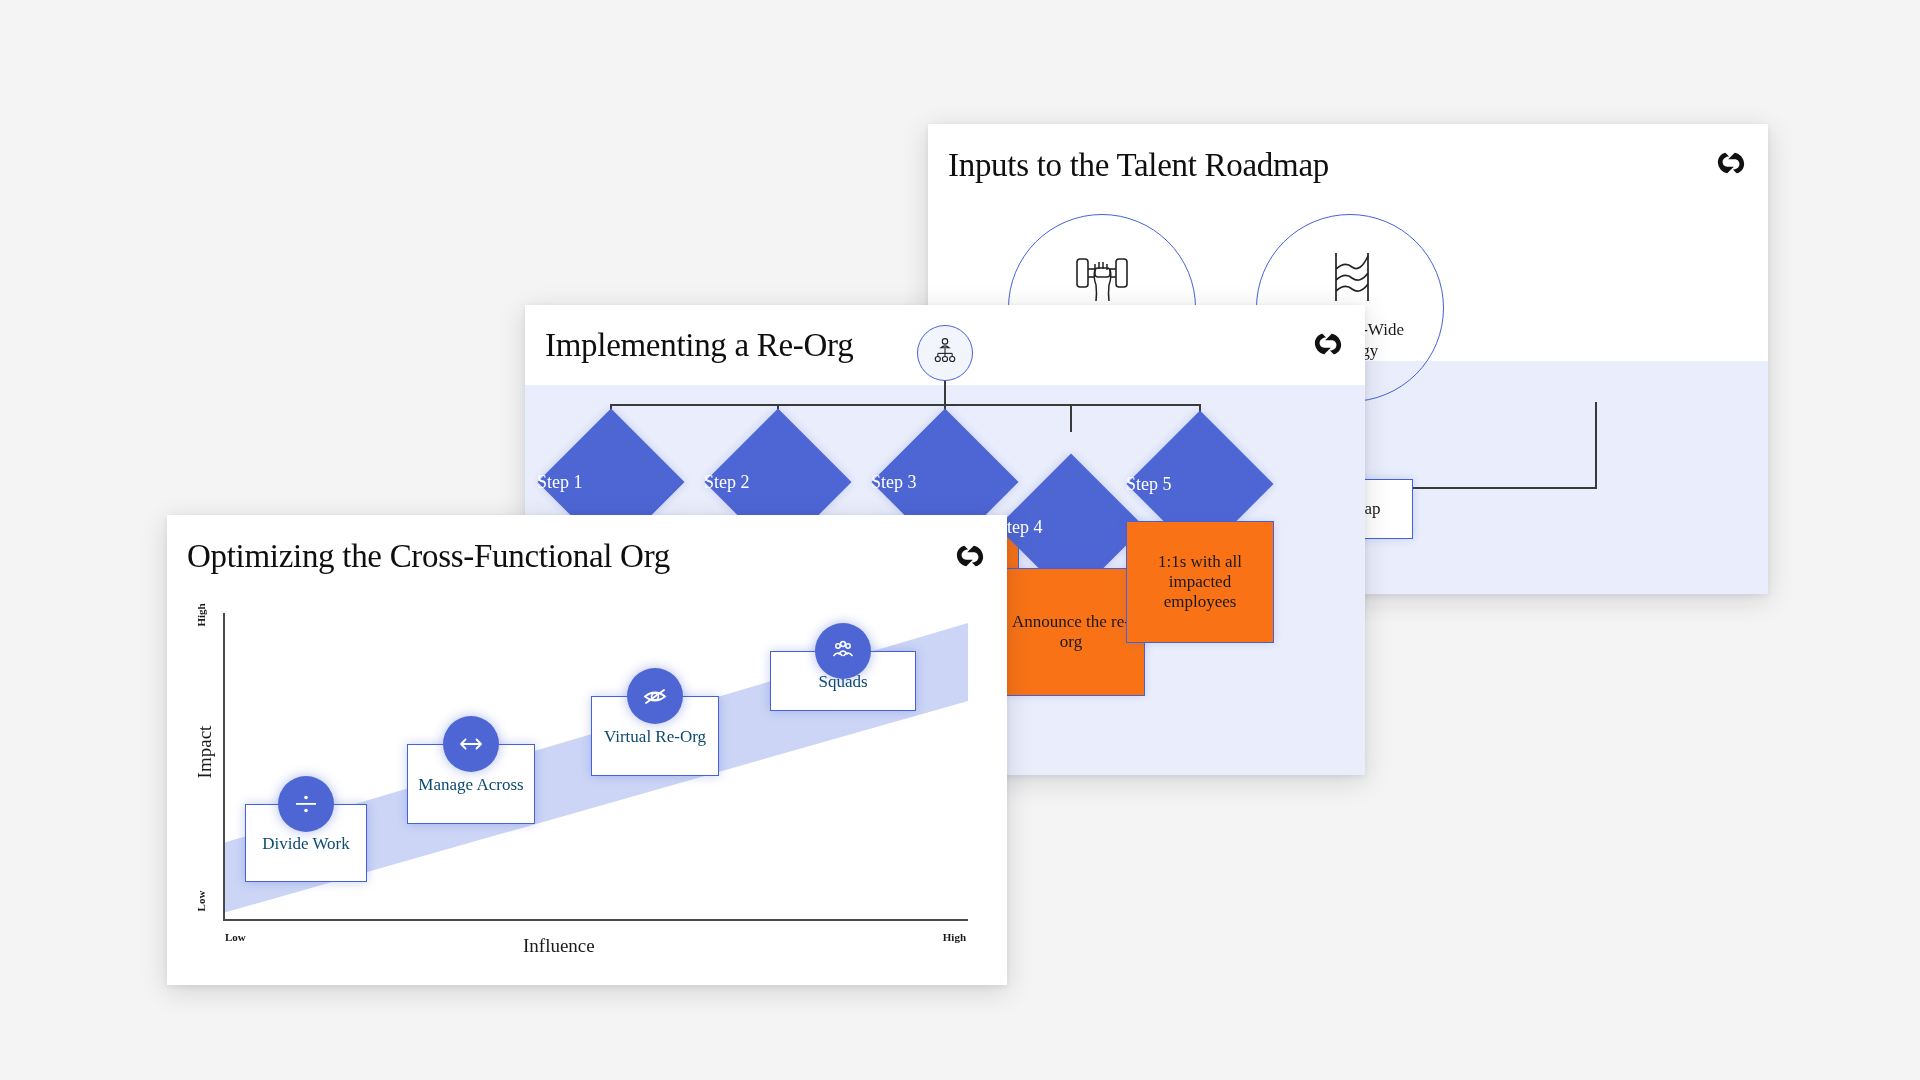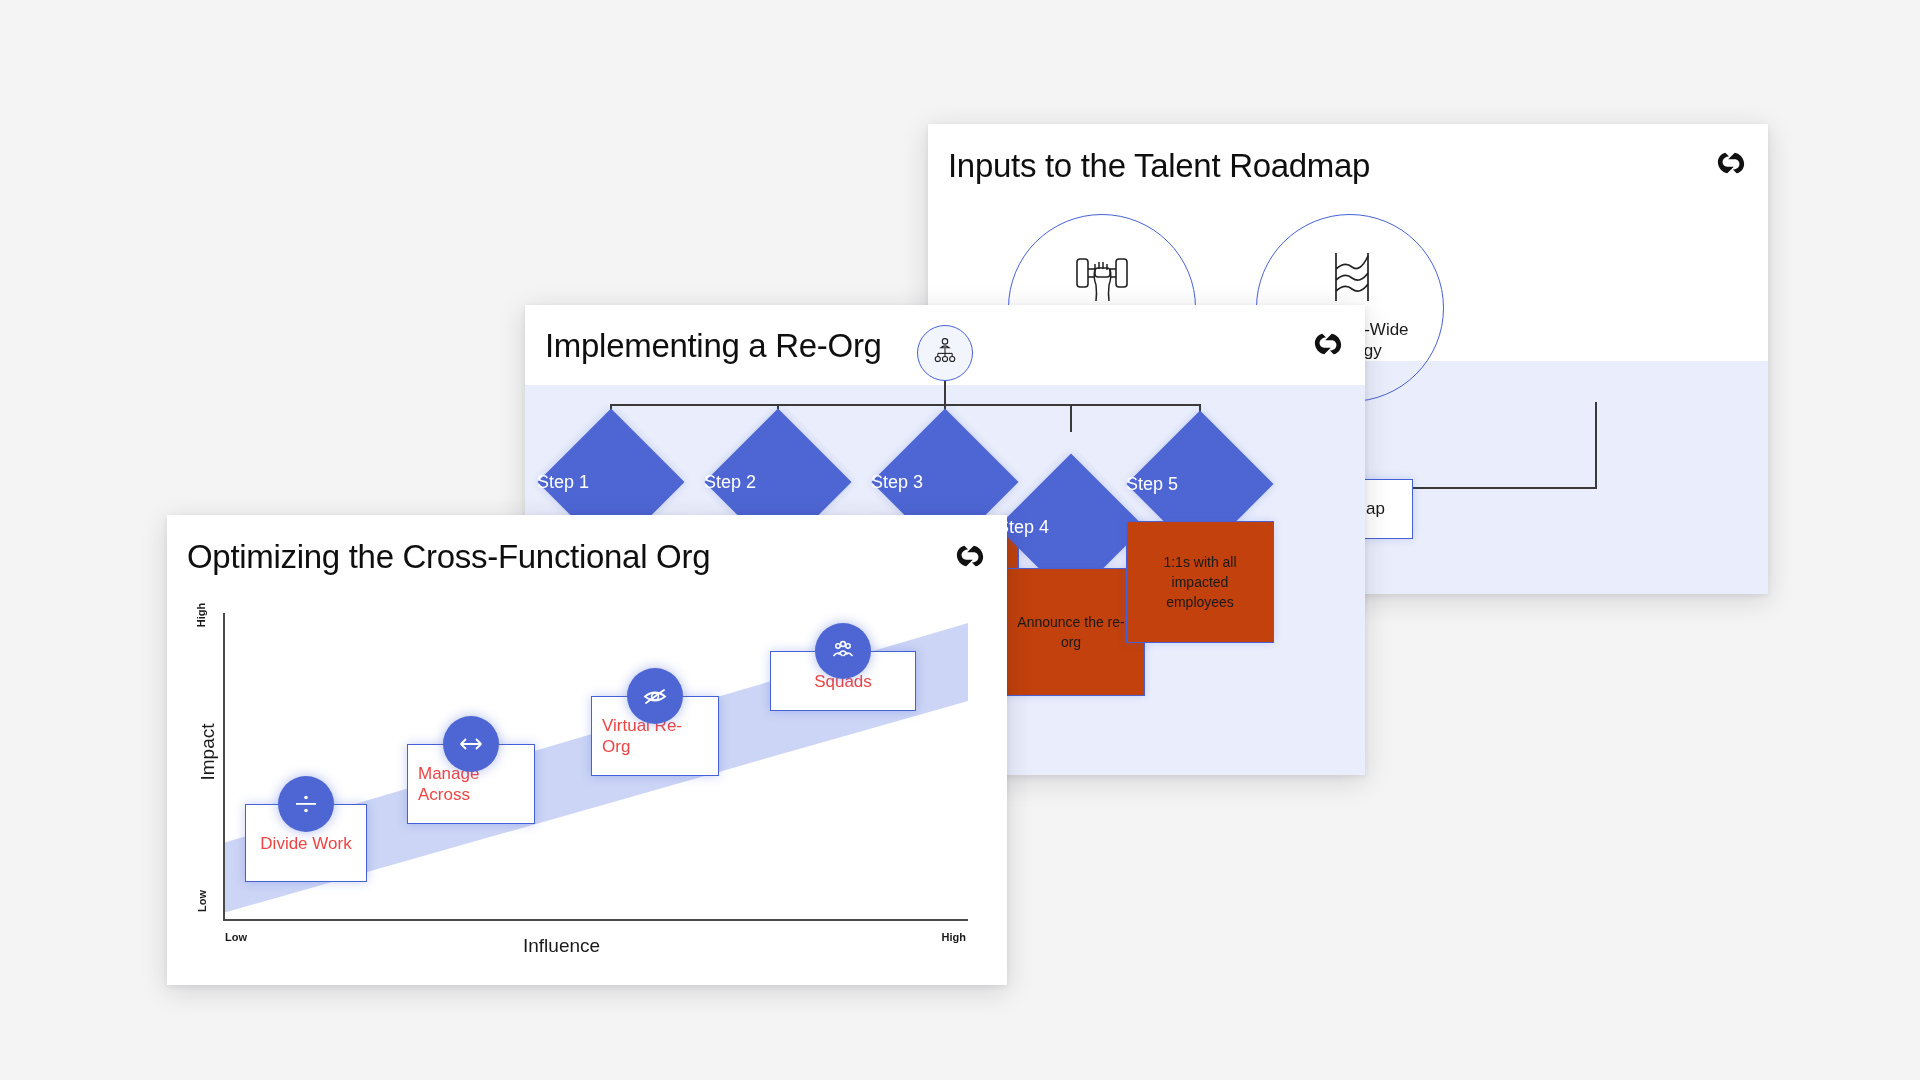--- a/index.html
+++ b/index.html
@@ -7,20 +7,21 @@
     margin: 0; padding: 0;
     width: 1920px; height: 1080px;
     background: #f4f4f4;
     font-family: "Liberation Sans", sans-serif;
     overflow: hidden;
   }
   #stage {
     position: relative;
     width: 1920px; height: 784px;
     background: #f4f4f4;
+    font-family: Liberation Serif, serif;
   }
 
   
   .card {
     position: absolute;
     background: #ffffff;
     box-shadow: 0 6px 26px rgba(20,20,40,0.14), 0 2px 6px rgba(20,20,40,0.08);
     overflow: hidden;
   }
   .card-title {
@@ -116,23 +117,23 @@
     text-align: left;
     color: #ffffff;
     font-size: 18px;
     z-index: 3;
     pointer-events: none;
   }
   .step-box {
     position: absolute;
     left: 0; width: 148px;
     border: 1.6px solid #4661d8;
-    background: #c2410c;
+    background: #f97316;
     color: #1a1a1a;
-    font-size: 14px; line-height: 20px;
+    font-size: 17px; line-height: 20px;
     text-align: center;
     display: flex; align-items: center; justify-content: center;
     padding: 6px 10px;
     box-shadow: 0 0 9px rgba(70,97,216,0.18);
   }
 
   
   #card-front { left: 167px; top: 515px; width: 840px; height: 470px; }
   #card-front .card-title { left: 20px; top: 23px; }
   #card-front .brand-mark { right: 22px; top: 26px; }
@@ -161,21 +162,21 @@
     left: 0; top: 0; width: 745px; height: 310px;
     pointer-events: none;
   }
   .q-node { position: absolute; }
   .q-box {
     position: absolute; left: 0; top: 28px;
     border: 1.8px solid #4661d8;
     background: #ffffff;
     display: flex; align-items: center; justify-content: center;
     text-align: left;
-    color: #ef4444; font-size: 17px; line-height: 21px;
+    color: #0c4a6e; font-size: 17px; line-height: 21px;
     padding: 10px;
     box-shadow: 0 0 10px rgba(70,97,216,0.30);
   }
   .q-badge {
     position: absolute;
     width: 56px; height: 56px;
     border-radius: 50%;
     background: #4e66d4;
     display: flex; align-items: center; justify-content: center;
     z-index: 4;

